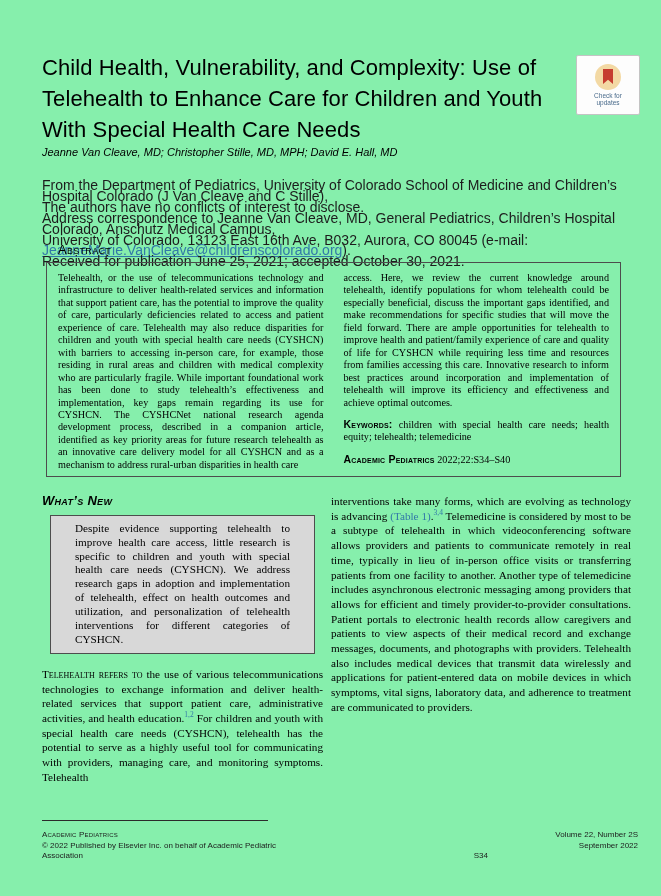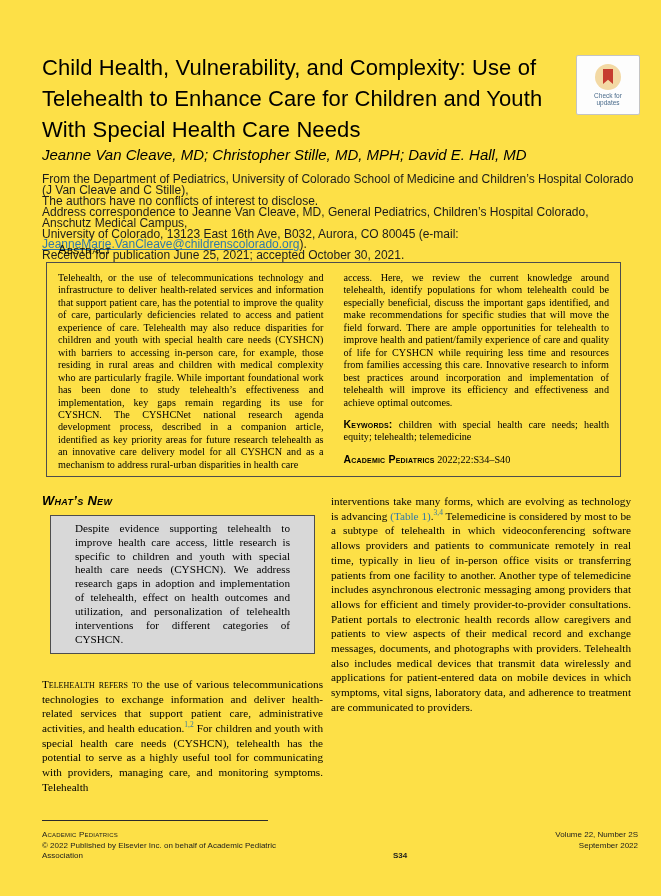--- a/index.html
+++ b/index.html
@@ -1,17 +1,17 @@
 <!DOCTYPE html>
 <html style="--link: #3279a8; --box-fill: #d8d8d8; --badge-red: #c63d30; --badge-circle: #f3d9a4;"><head>
 <meta charset="utf-8">
 <style>
   html,body{margin:0;padding:0;background:#ffffff;}
   .page{
-    position:relative;width:661px;height:896px;background:#fde047;
+    position:relative;width:661px;height:896px;background:#86efac;
     font-family:"Liberation Sans",sans-serif;color:#111;overflow:hidden;
   }
   
   .title{
     position:absolute;left:42px;top:52px;width:530px;
     font-size:22px;line-height:31px;font-weight:400;color:#000;
     letter-spacing:.1px;
   }
   .badge{
     position:absolute;left:576px;top:55px;width:62px;height:58px;
@@ -24,25 +24,25 @@
     background:var(--badge-circle,#f3d9a4);
     display:flex;align-items:center;justify-content:center;margin-bottom:2px;
   }
   .badge-bookmark{
     width:10px;height:15px;background:var(--badge-red,#c63d30);
     clip-path:polygon(0 0,100% 0,100% 100%,50% 72%,0 100%);
   }
   .badge-text{font-size:6.5px;line-height:7.5px;color:#4b6c8c;text-align:center;}
   .authors{
     position:absolute;left:42px;top:146px;width:560px;
-    font-style:italic;font-size:15px;color:#000;
+    font-style:italic;font-size:11px;color:#000;
   }
   .affil{
-    position:absolute;left:42px;top:174px;width:596px;
-    font-size:12px;line-height:10.9px;color:#1c1c1c;
+    position:absolute;left:42px;top:180px;width:596px;
+    font-size:14px;line-height:10.9px;color:#1c1c1c;
   }
   a.link{color:var(--link,#3279a8);text-decoration:none;cursor:pointer;}
   a.link.u{text-decoration:underline;}
   
   .abs-heading{
     position:absolute;left:58px;top:242px;
     font-size:13px;font-weight:400;font-variant:small-caps;letter-spacing:.3px;color:#000;
   }
   .abs-box{
     position:absolute;left:46px;top:262px;width:575px;height:215px;
@@ -66,29 +66,29 @@
   .col-right{left:331px;width:300px;}
   .wn-heading{
     font-family:"Liberation Sans",sans-serif;font-weight:700;
     font-variant:small-caps;font-size:13px;letter-spacing:.3px;text-align:left;font-style:italic;
   }
   .wn-box{
     margin:6px 0 0 8px;width:265px;box-sizing:border-box;
     background:var(--box-fill,#d8d8d8);border:1.5px solid #4d4d4d;
     padding:6px 24px;font-size:11.2px;line-height:13.9px;text-align:justify;
   }
-  .body-para{margin-top:23px;}
+  .body-para{margin-top:13px;}
   .lead-caps{font-variant:small-caps;}
   sup.ref{font-size:7.5px;vertical-align:super;line-height:0;color:var(--link,#3279a8);cursor:pointer;}
   
   .footer{position:absolute;left:42px;top:820px;width:596px;font-size:8px;line-height:10.5px;color:#1c1c1c;}
   .footer-rule{width:226px;height:1px;background:#2b2b2b;margin-bottom:9px;}
   .footer-grid{display:flex;align-items:flex-start;}
   .footer-left{width:270px;}
-  .footer-center{flex:1;text-align:center;align-self:flex-end;font-weight:bold;}
+  .footer-center{flex:1;text-align:right;align-self:flex-end;}
   .footer-right{width:150px;text-align:right;}
   .footer-journal{font-variant:small-caps;font-size:8px;letter-spacing:.2px;}
 </style>
 </head>
 <body>
 
 <div class="page">
 
   <div class="title">
     <div>Child Health, Vulnerability, and Complexity: Use of</div>

